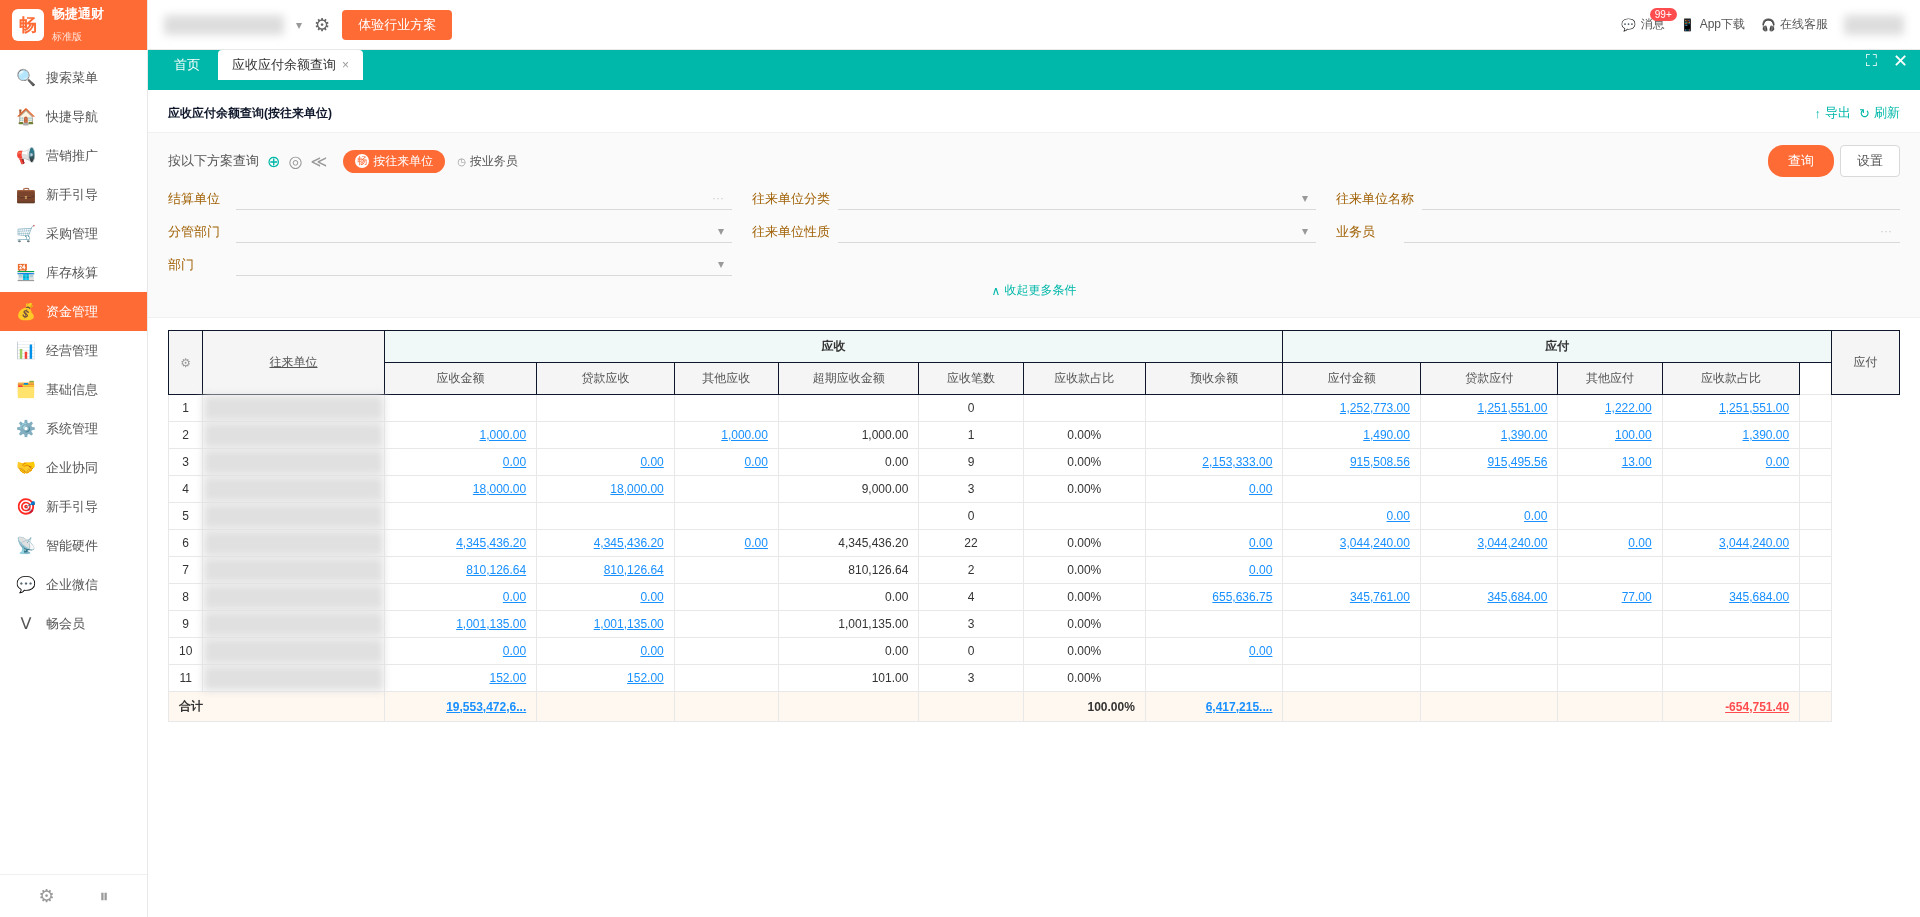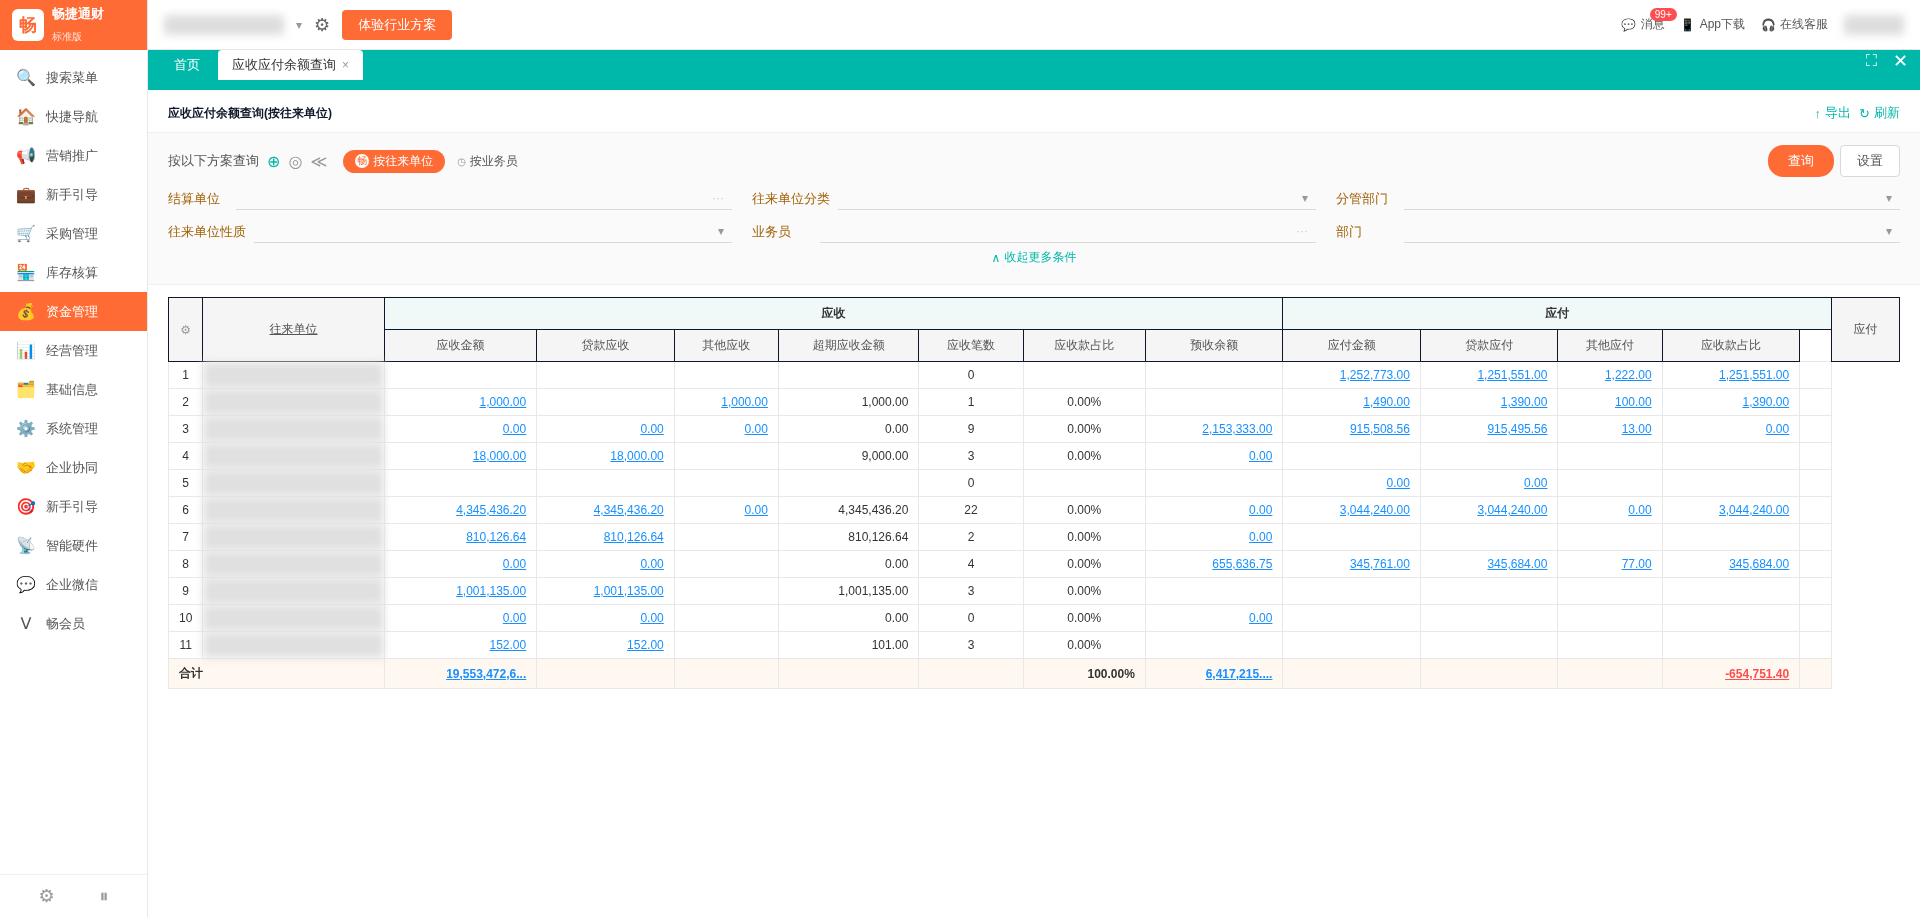--- a/index.html
+++ b/index.html
@@ -254,20 +254,24 @@
             <span class="filter-field-label">结算单位</span>
             <div class="filter-select" style="flex:1;border-bottom:1px solid #d9d9d9;padding:4px 8px;display:flex;align-items:center;justify-content:flex-end;">
               <span style="color:#ccc">···</span>
             </div>
           </div>
           <div class="filter-row">
             <span class="filter-field-label">往来单位分类</span>
             <div class="filter-select" style="flex:1;border-bottom:1px solid #d9d9d9;padding:4px 8px;display:flex;align-items:center;justify-content:flex-end;">
               <span style="color:#999">▾</span>
             </div>
+          </div>
+          <div class="filter-row">
+            <span class="filter-field-label">往来单位名称</span>
+            <input class="filter-input" type="text" style="">
           </div>
 
           <div class="filter-row">
             <span class="filter-field-label">分管部门</span>
             <div class="filter-select" style="flex:1;border-bottom:1px solid #d9d9d9;padding:4px 8px;display:flex;align-items:center;justify-content:flex-end;">
               <span style="color:#999">▾</span>
             </div>
           </div>
           <div class="filter-row">
             <span class="filter-field-label">往来单位性质</span>

